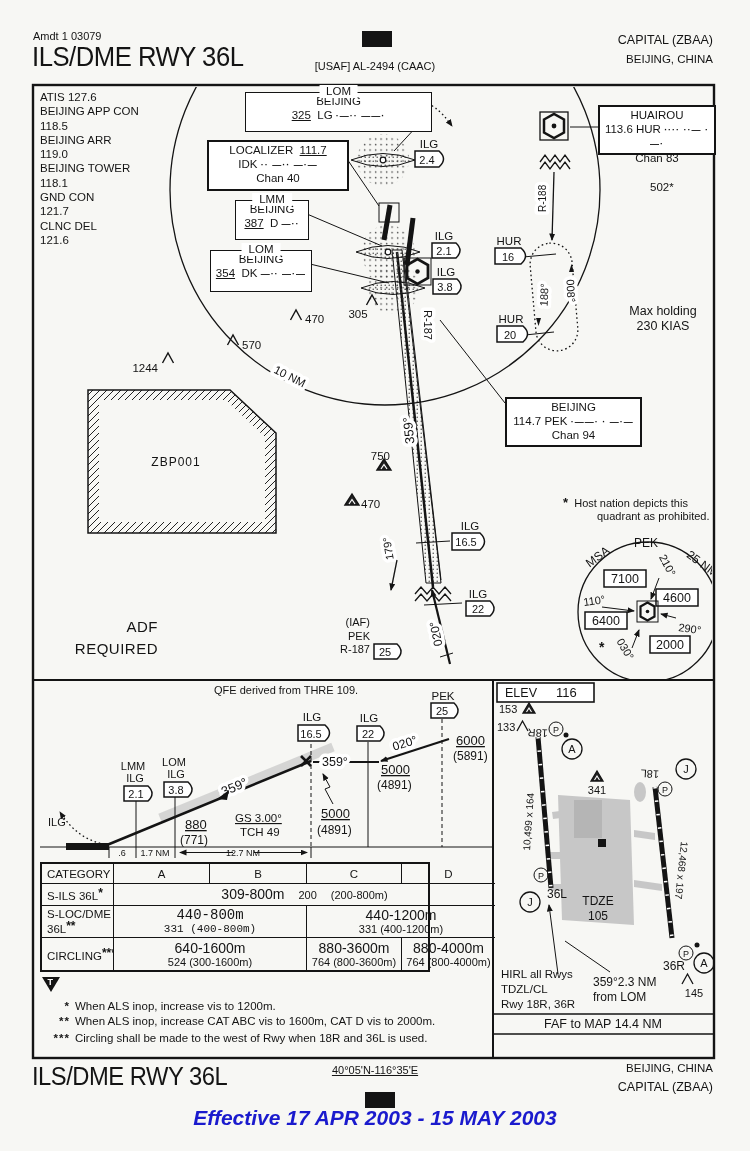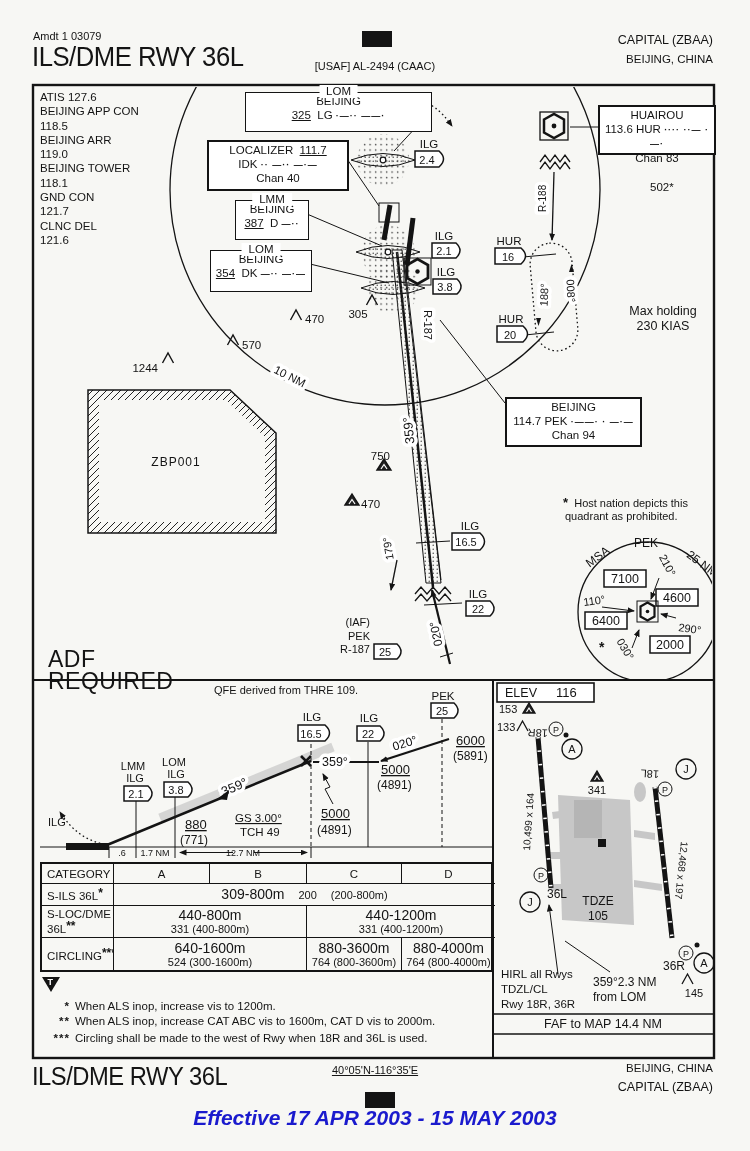--- a/index.html
+++ b/index.html
@@ -23,21 +23,21 @@
   
   .navbox{position:absolute;border:1.5px solid #141414;background:#fff;text-align:center;
           font-size:11.5px;line-height:13.5px;padding-top:2px;}
   .navbox .title{position:absolute;top:-8px;left:50%;transform:translateX(-50%);
           background:#fff;padding:0 7px;font-size:11.5px;line-height:13px;}
   .morse{font-weight:bold;font-size:9px;letter-spacing:1px;}
   .comms{position:absolute;left:40px;top:90px;font-size:11.5px;line-height:14.3px;}
   .hdr-title{font-size:27px;letter-spacing:-0.5px;transform:scaleX(.95);transform-origin:left;}
   .blk{background:#141414;}
   
-  .mins{position:absolute;left:40px;top:862px;width:453px;height:110px;border:2px solid #141414;
+  .mins{position:absolute;left:40px;top:862px;width:390px;height:110px;border:2px solid #141414;
         box-sizing:border-box;display:grid;grid-template-columns:72px 96px 97px 95px 93px;
         grid-template-rows:20px 22px 32px 32px;font-size:11.5px;}
   .mins .c{border-right:1.5px solid #141414;border-bottom:1.5px solid #141414;
         display:flex;align-items:center;justify-content:center;text-align:center;
         flex-direction:column;line-height:12px;box-sizing:border-box;overflow:hidden;}
   .mins .nr{border-right:none}.mins .nb{border-bottom:none}
   .mins .lab{justify-content:center;align-items:flex-start;padding-left:5px;text-align:left;}
   .big{font-size:14px;line-height:15px;}
   .sub{font-size:11px;line-height:12px;}
   .star{font-weight:bold;font-size:12px;}
@@ -474,28 +474,28 @@
   <div>BEIJING</div>
   <div><span>114.7  PEK</span>&nbsp;<span class="morse">·——· · —·—</span></div>
   <div>Chan  94</div>
 </div>
 
 <div class="abs" style="left:613px;top:272px;width:100px;text-align:center;font-size:12.5px;line-height:15px;margin-top:32px;">
   <div>Max holding</div>
   <div>230 KIAS</div>
 </div>
 
-<div class="abs" style="left:48px;top:616px;width:110px;text-align:left;font-size:23px;line-height:22px;letter-spacing:.5px;margin-top:32px;">
+<div class="abs" style="left:48px;top:616px;width:110px;text-align:right;font-size:15px;line-height:22px;letter-spacing:.5px;">
   <div>ADF</div>
   <div>REQUIRED</div>
 </div>
 
 <div class="abs" style="left:563px;top:496px;font-size:11px;line-height:13px;">
   <span style="font-weight:bold;font-size:13px;">*</span>&nbsp;&nbsp;<span>Host nation depicts this</span>
-  <div style="margin-left:2px;">quadrant as prohibited.</div>
+  <div style="margin-left:34px;">quadrant as prohibited.</div>
 </div>
 
 <div class="abs" style="left:318px;top:616px;width:52px;text-align:right;font-size:11px;line-height:13.5px;">
   <div>(IAF)</div>
   <div>PEK</div>
   <div>R-187</div>
 </div>
 
 <div class="abs" style="left:214px;top:684px;font-size:11px;">QFE derived from THRE 109.</div>
 
@@ -512,21 +512,21 @@
   <div class="c nr" style="grid-column:span 4;flex-direction:row;gap:14px;">
     <span class="big">309-800m</span>
     <span class="sub">200</span>
     <span class="sub">(200-800m)</span>
   </div>
 
   <div class="c lab">
     <div>S-LOC/DME</div>
     <div><span>36L</span><span class="star" style="vertical-align:3px">**</span></div>
   </div>
-  <div class="c" style="grid-column:span 2;">
+  <div class="c" style="grid-column:span 2;font-family:Liberation Mono, monospace;">
     <div class="big">440-800m</div>
     <div class="sub">331  (400-800m)</div>
   </div>
   <div class="c nr" style="grid-column:span 2;">
     <div class="big">440-1200m</div>
     <div class="sub">331  (400-1200m)</div>
   </div>
 
   <div class="c lab nb">
     <div><span>CIRCLING</span><span class="star" style="vertical-align:3px">***</span></div>

